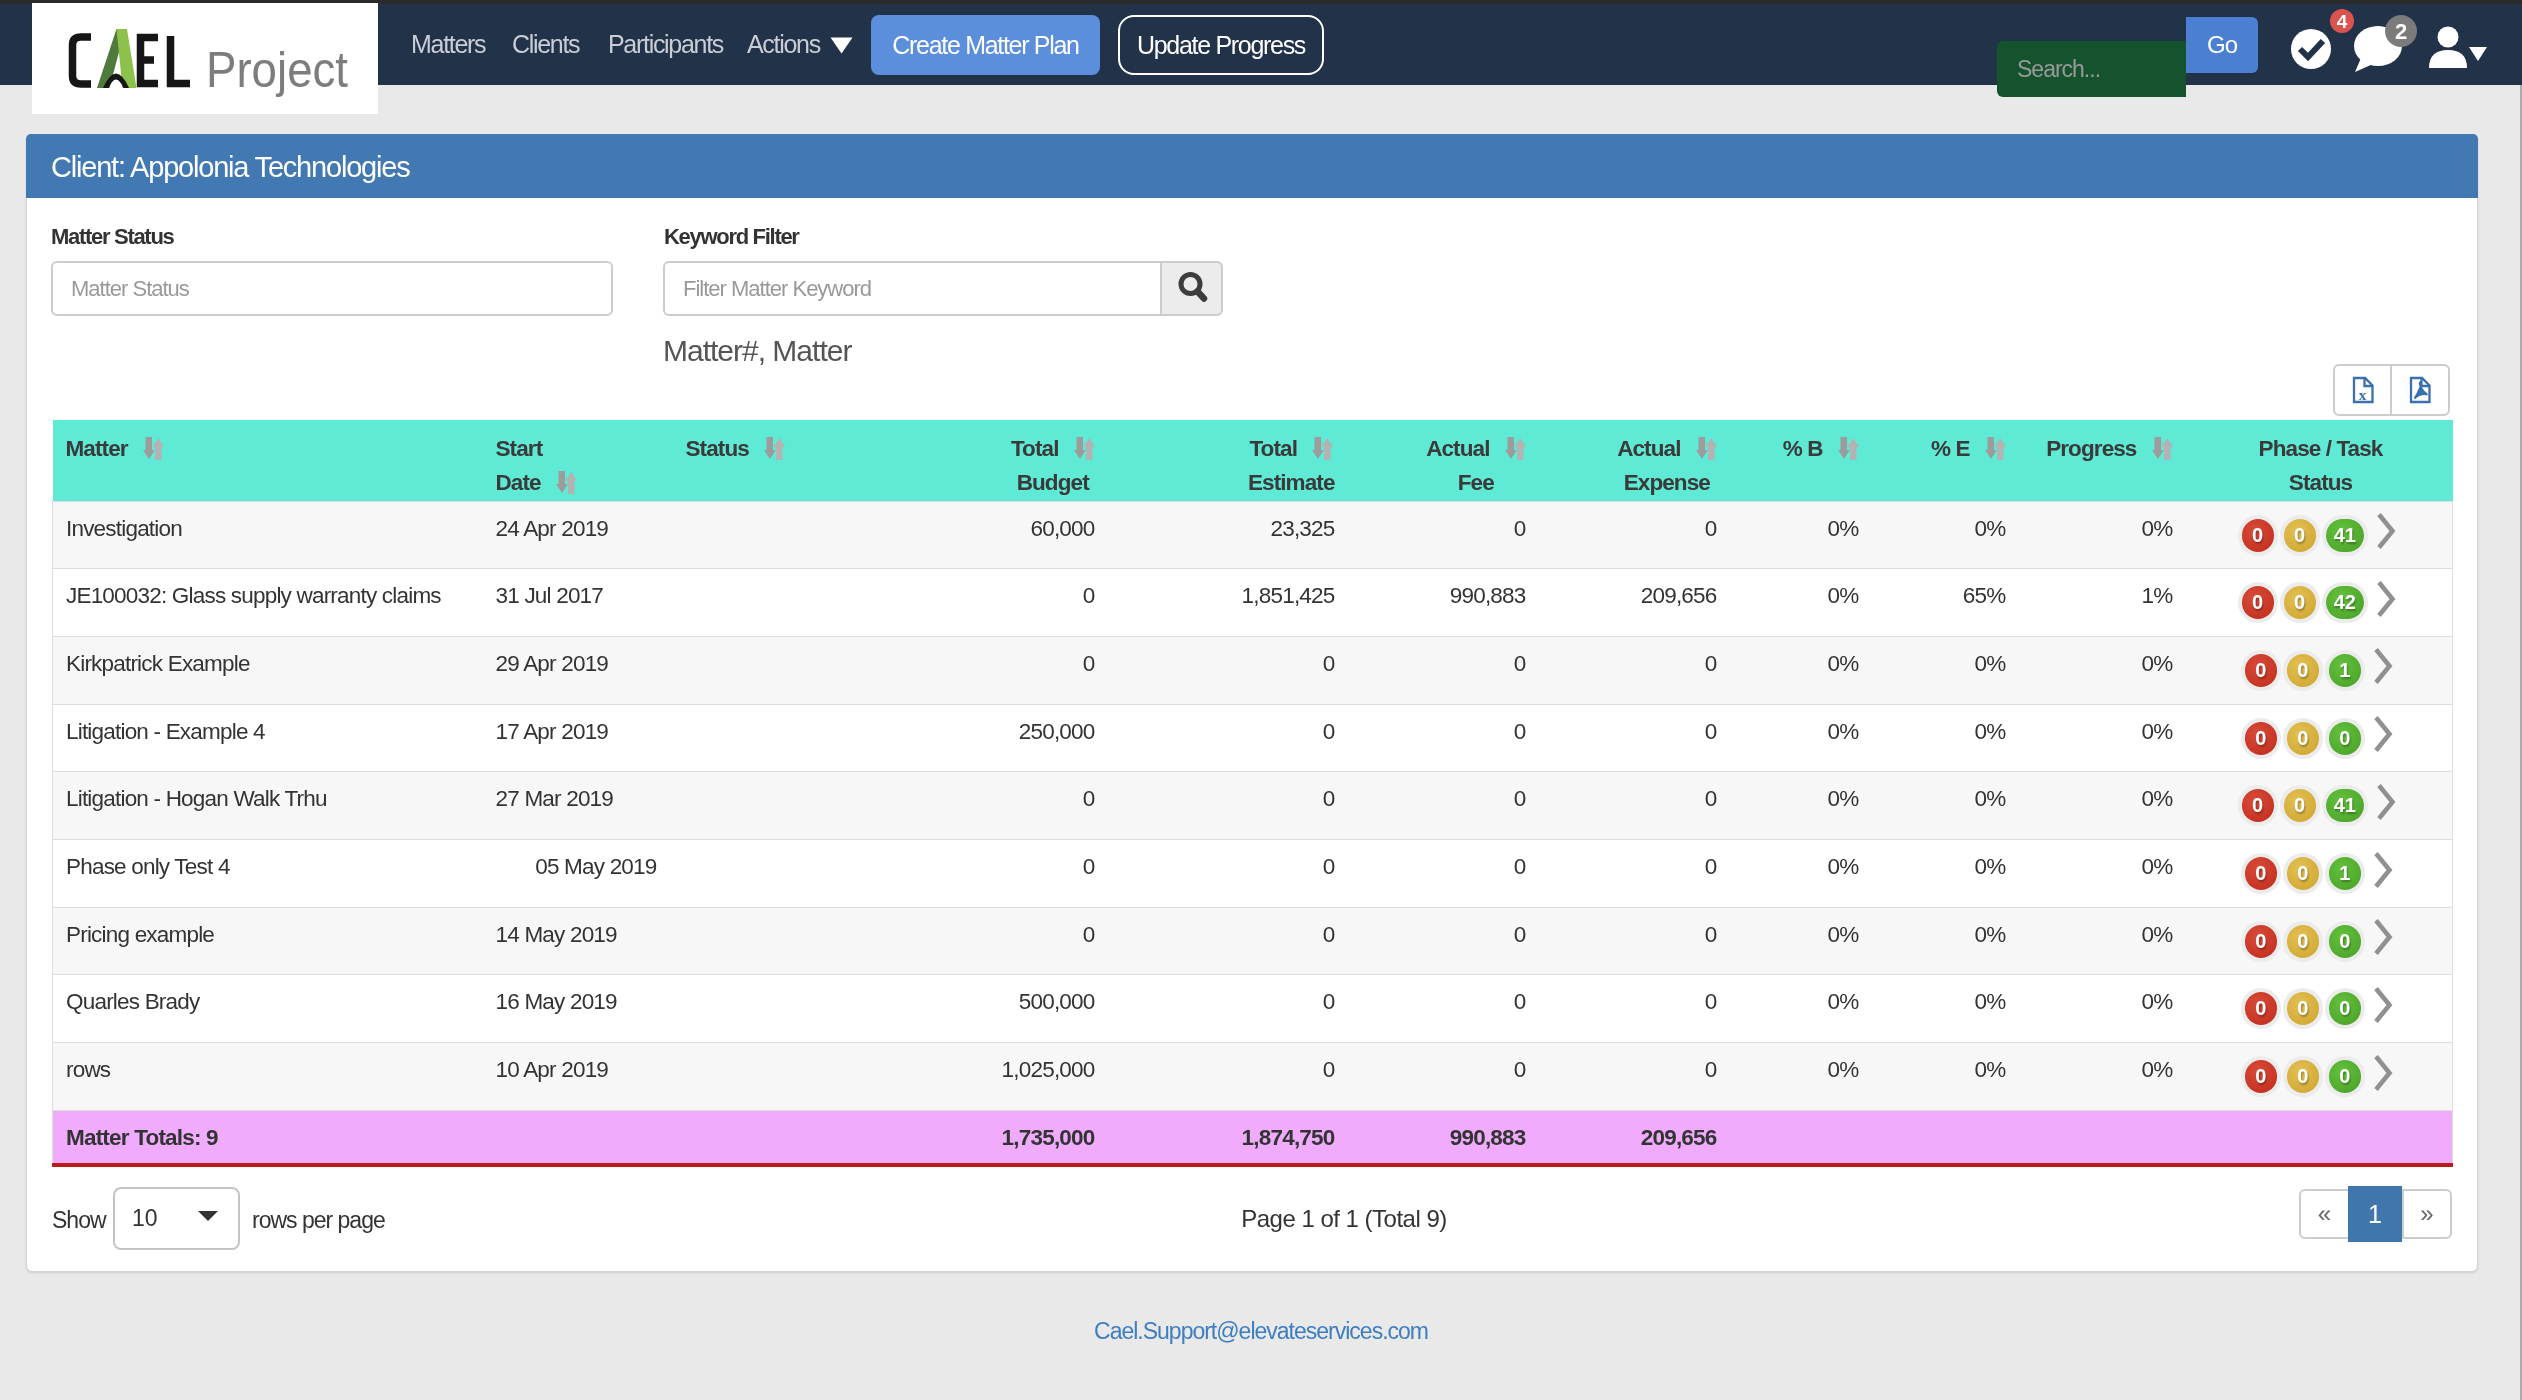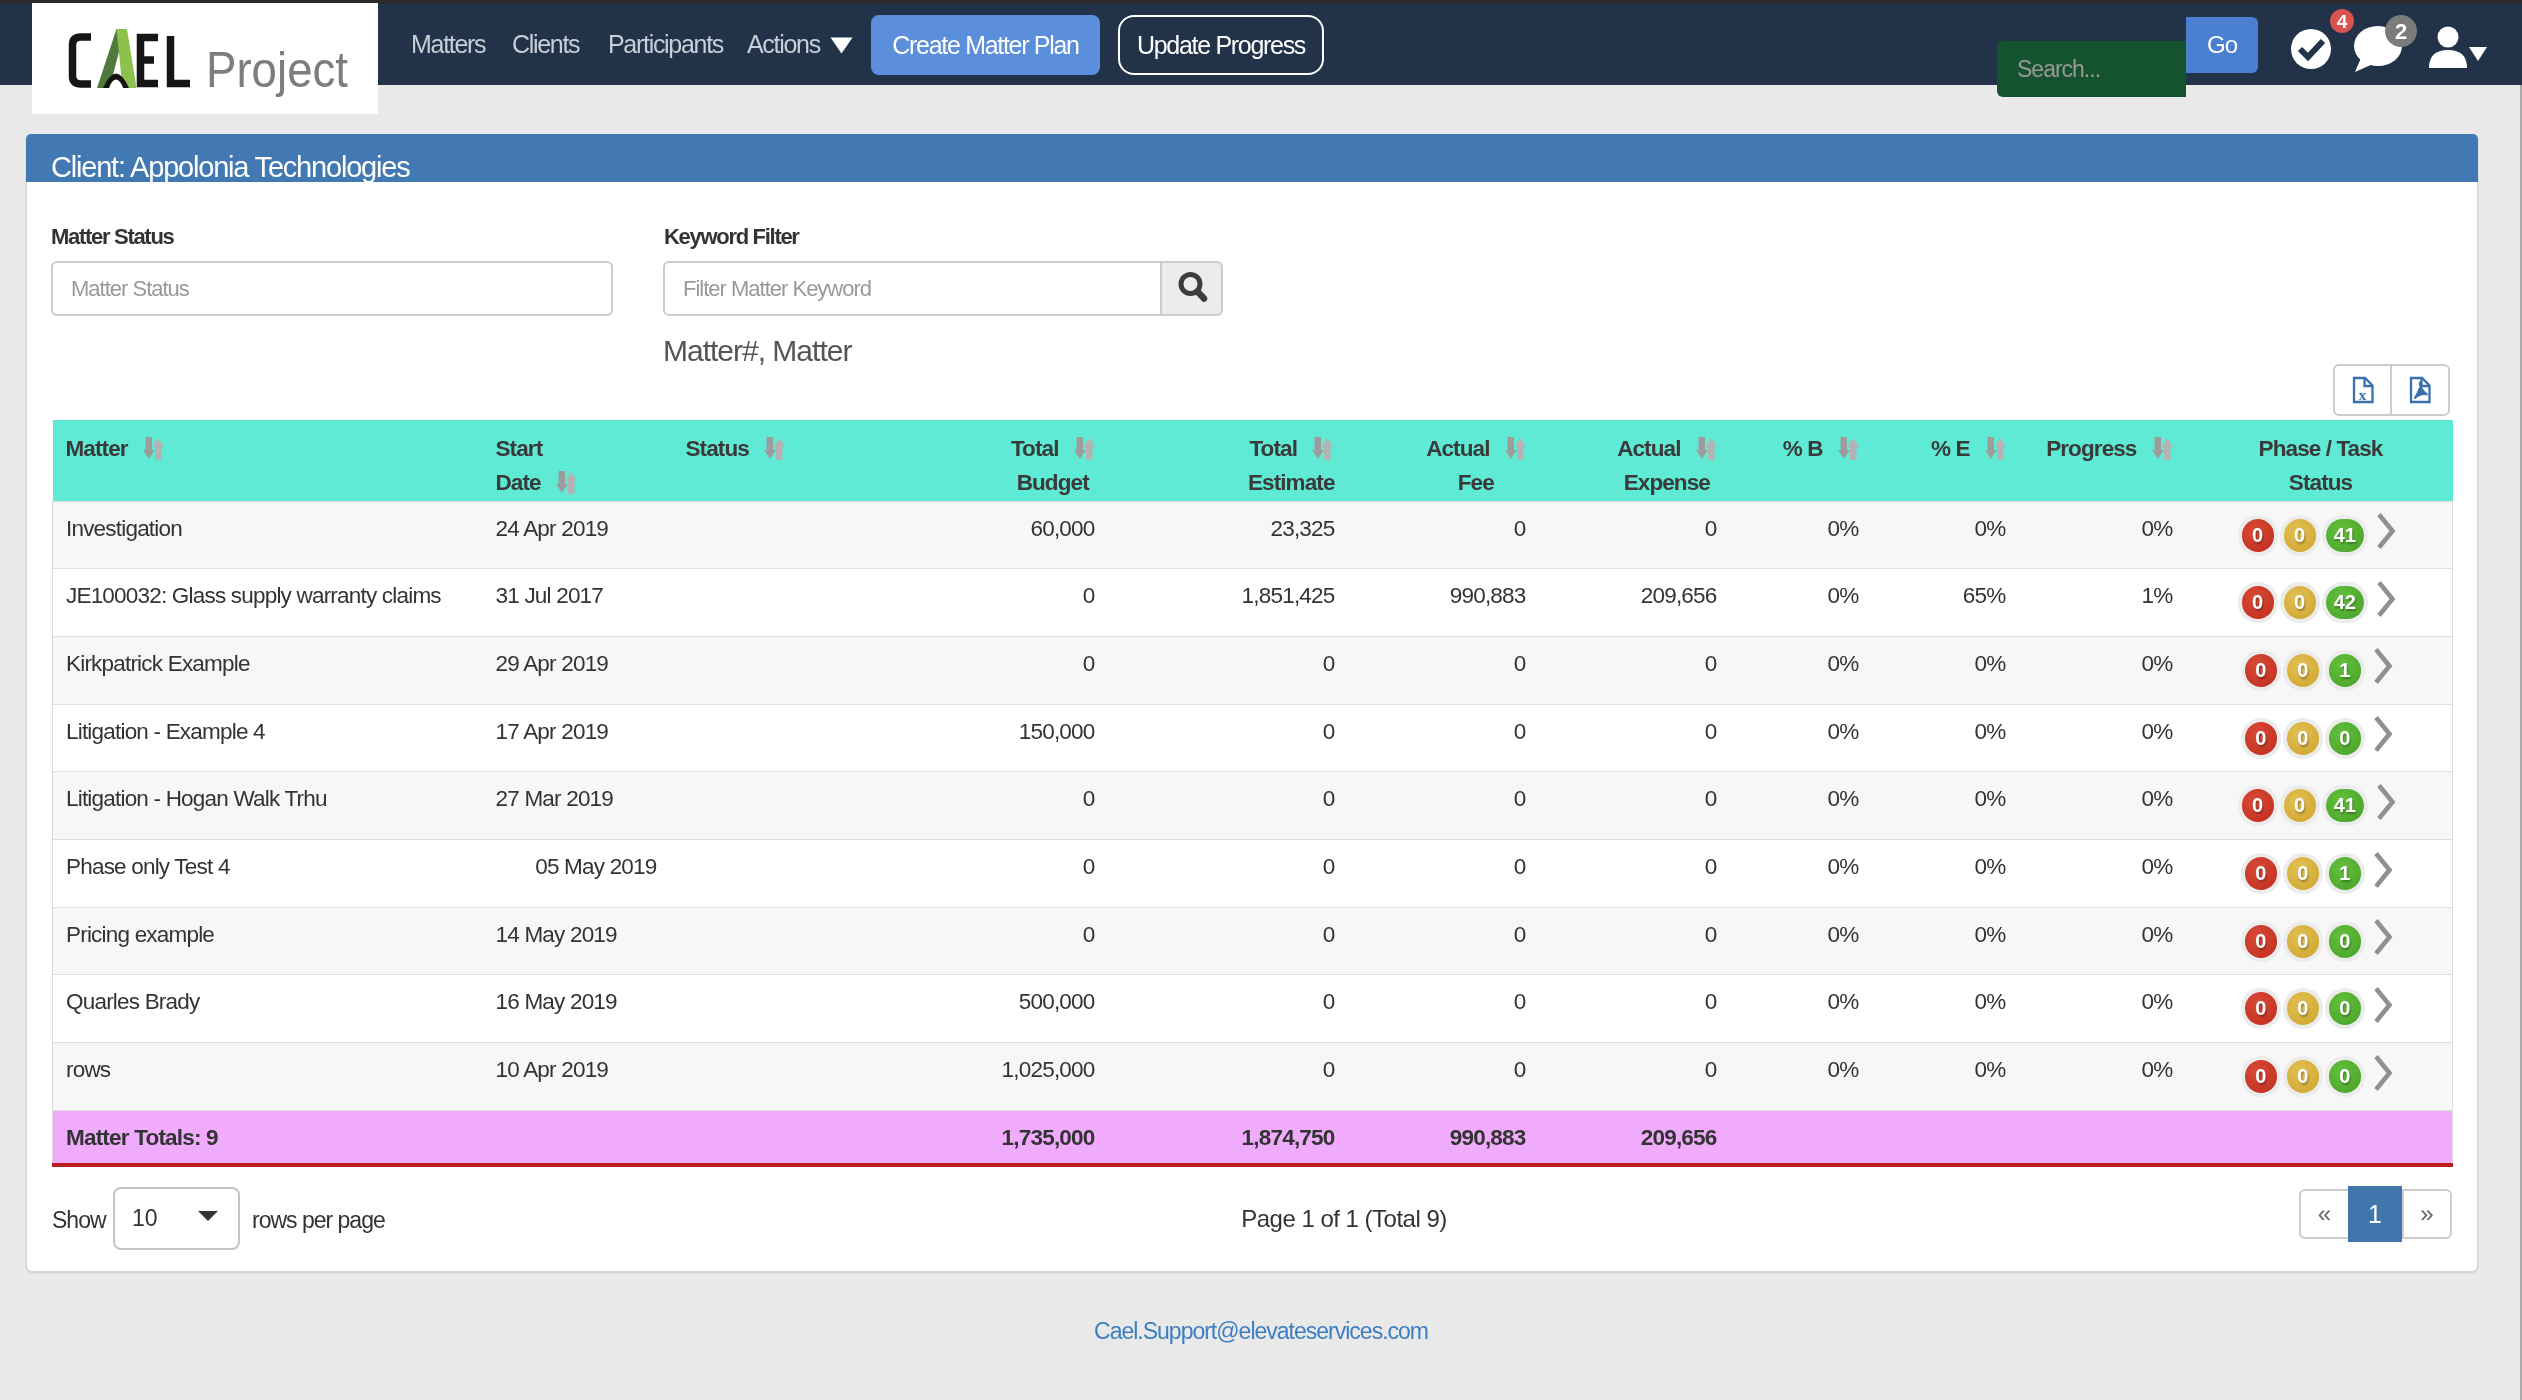--- a/index.html
+++ b/index.html
@@ -12,21 +12,21 @@
 #navbar { left:0; top:4px; width:2522px; height:81px; background:#223349; }
 #logobox { left:32px; top:3px; width:346px; height:111px; background:#fff; z-index:5; }
 .navlink { top:30px; font-size:25px; letter-spacing:-1.3px; color:#c9ced6; }
 #btn-create { left:871px; top:15px; width:229px; height:60px; background:#5b8edb; border-radius:8px; color:#fff; font-size:25px; letter-spacing:-1.3px; text-align:center; line-height:60px; white-space:nowrap; }
 #btn-update { left:1118px; top:15px; width:206px; height:60px; border:2px solid #fff; border-radius:16px; color:#fff; font-size:25px; letter-spacing:-1.3px; text-align:center; line-height:56px; white-space:nowrap; }
 #searchbox { left:1997px; top:17px; width:189px; height:56px; background:#14532d; border-radius:6px 0 0 6px; color:#999; font-size:23px; letter-spacing:-1px; line-height:56px; padding-left:20px;margin-top:24px; }
 #gobtn { left:2186px; top:17px; width:72px; height:56px; background:#4b7fd2; border-radius:0 6px 6px 0; color:#fff; font-size:24px; letter-spacing:-1px; text-align:center; line-height:56px; }
 
 
 #panel { left:26px; top:134px; width:2452px; height:1138px; background:#fff; border:1px solid #d3d3d3; border-radius:6px; box-shadow:0 1px 2px rgba(0,0,0,.12); }
-#panelhead { width:2452px; height:48px; background:#4379b2; border-radius:5px 5px 0 0; color:#fff; font-size:29px; letter-spacing:-1.2px; line-height:66px; padding-left:25px; }
+#panelhead { width:2452px; height:64px; background:#4379b2; border-radius:5px 5px 0 0; color:#fff; font-size:29px; letter-spacing:-1.2px; line-height:66px; padding-left:25px; }
 .flabel { font-size:22px; letter-spacing:-1.3px; font-weight:bold; color:#333; }
 .finput { height:55px; border:2px solid #ccc; border-radius:6px; background:#fff; color:#999; font-size:22px; letter-spacing:-1px; line-height:51px; padding-left:18px; }
 #kwbtn { width:62px; height:55px; background:#ececec; border:2px solid #ccc; border-left:1px solid #ccc; border-radius:0 6px 6px 0; }
 #hint { font-size:30px; letter-spacing:-1px; color:#555; }
 .expbtn { top:230px; width:59px; height:52px; border:2px solid #ccc; background:#fff; }
 
 
 #tbl { position:absolute; left:52px; top:420px; width:2400px; border-collapse:collapse; table-layout:fixed; }
 #tbl th { background:#5eead4; color:#3a3a3a; font-size:22.5px; letter-spacing:-0.9px; font-weight:bold; height:81px; vertical-align:top; padding:12px 16px 0 16px; line-height:34px; }
 #tbl td { font-size:22.5px; letter-spacing:-0.8px; color:#333; height:67.7px; border-top:1px solid #ddd; padding:12px 16px 0 16px; vertical-align:top; white-space:nowrap; line-height:30px; }
@@ -235,21 +235,21 @@
 <td class="num">0%</td>
 <td class="num">0%</td>
 <td class="ctr" style="white-space:nowrap;"><span class="bdg r">0</span><span class="bdg y">0</span><span class="bdg g">1</span><svg class="chev" width="20" height="38" viewBox="0 0 20 38">
             <path d="M3 2.5 L16.5 19 L3 35.5" fill="none" stroke="#909090" stroke-width="4.6"></path>
           </svg></td>
 </tr>
 <tr class="even">
 <td style="padding-left:13px;">Litigation - Example 4</td>
 <td style="padding-left:13px;">17 Apr 2019</td>
 <td></td>
-<td class="num">150,000</td>
+<td class="num">250,000</td>
 <td class="num">0</td>
 <td class="num">0</td>
 <td class="num">0</td>
 <td class="num">0%</td>
 <td class="num">0%</td>
 <td class="num">0%</td>
 <td class="ctr" style="white-space:nowrap;"><span class="bdg r">0</span><span class="bdg y">0</span><span class="bdg g">0</span><svg class="chev" width="20" height="38" viewBox="0 0 20 38">
             <path d="M3 2.5 L16.5 19 L3 35.5" fill="none" stroke="#909090" stroke-width="4.6"></path>
           </svg></td>
 </tr>

